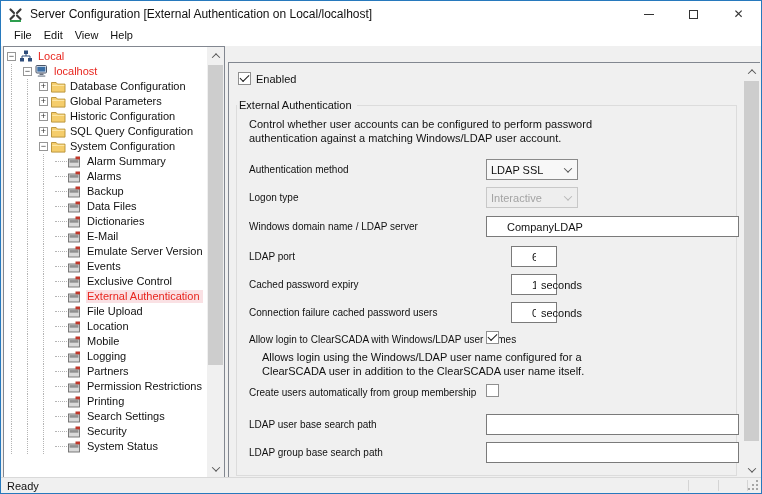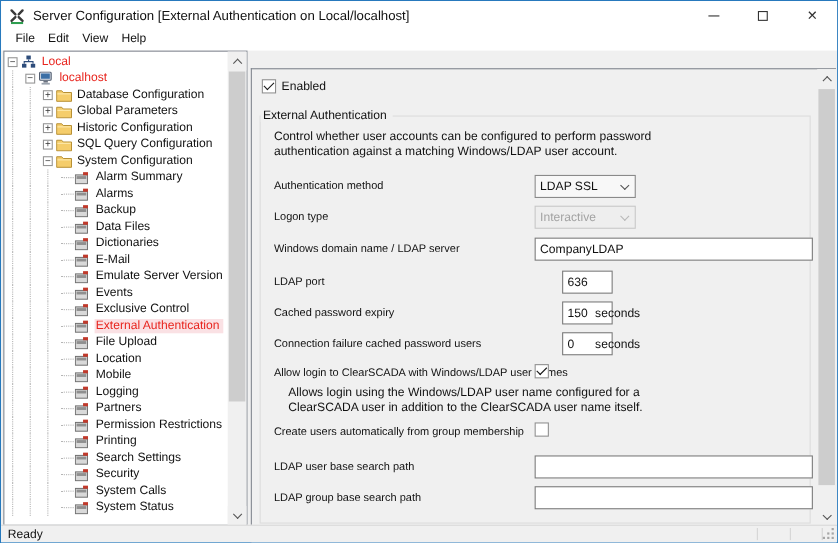--- a/index.html
+++ b/index.html
@@ -62,21 +62,21 @@
   .flabel{ position:absolute; left:20px; font-size:10px; color:#111; white-space:nowrap; }
   .funit{ position:absolute; font-size:11px; color:#111; }
   .fhelp{ position:absolute; left:33px; width:400px; font-size:11px; line-height:14px; color:#111; white-space:pre-line; }
 
   .combo{ position:absolute; left:257px; width:92px; height:21px; border:1px solid #8a8a8a; background:#f8f8f8; display:flex; align-items:center; padding:0 4px; font-size:11px; color:#111; }
   .combo .val{ flex:1; white-space:nowrap; overflow:hidden; }
   .combo .ch{ flex:0 0 auto; margin-right:2px; }
   .combo.disabled{ background:#eeeeee; border-color:#c8c8c8; color:#a3a3a3; }
   .combo.disabled .ch{ border-color:#b8b8b8; }
 
-  .tinput{ position:absolute; left:257px; height:21px; border:1px solid var(--control-border,#7a7a7a); background:#fff; font-size:11px; color:#111; padding:0 4px; outline:none; }
+  .tinput{ position:absolute; left:257px; height:21px; border:1px solid var(--control-border,#7a7a7a); background:#fff; font-size:11px; color:#111; padding:0 20px; outline:none; }
   .w-wide{ width:253px; } .w-small{ width:46px;margin-left:25px; }
 
   .fcheck{ position:absolute; left:257px; }
 
   
   .v-scroll{ position:absolute; right:0; top:0; width:17px; height:415px; background:#f0f0f0; }
   .h-scroll{ position:absolute; left:0; bottom:0; height:17px; right:17px; background:#f0f0f0; }
   .corner{ position:absolute; right:0; bottom:0; width:17px; height:17px; background:#f0f0f0; }
 
   
@@ -465,34 +465,20 @@
             <span class="gcell"></span>
             <span class="stub"></span>
             <span class="ticon">
               <svg width="13" height="12" viewBox="0 0 13 12">
                 <rect x="0.5" y="3" width="11" height="8" fill="#d9d9d9" stroke="#6e6e6e" stroke-width="0.9"></rect>
                 <rect x="1.6" y="4.1" width="8.8" height="2.6" fill="#8f8f8f"></rect>
                 <rect x="7.5" y="0.5" width="4.5" height="2.8" fill="#c0392b"></rect>
               </svg>
             </span>
             <span class="tlabel">Security</span>
-          </div>
-          <div class="trow">
-            <span class="gcell"></span>
-            <span class="gcell"></span>
-            <span class="gcell"></span>
-            <span class="stub"></span>
-            <span class="ticon">
-              <svg width="13" height="12" viewBox="0 0 13 12">
-                <rect x="0.5" y="3" width="11" height="8" fill="#d9d9d9" stroke="#6e6e6e" stroke-width="0.9"></rect>
-                <rect x="1.6" y="4.1" width="8.8" height="2.6" fill="#8f8f8f"></rect>
-                <rect x="7.5" y="0.5" width="4.5" height="2.8" fill="#c0392b"></rect>
-              </svg>
-            </span>
-            <span class="tlabel">System Calls</span>
           </div>
           <div class="trow">
             <span class="gcell"></span>
             <span class="gcell"></span>
             <span class="gcell"></span>
             <span class="stub"></span>
             <span class="ticon">
               <svg width="13" height="12" viewBox="0 0 13 12">
                 <rect x="0.5" y="3" width="11" height="8" fill="#d9d9d9" stroke="#6e6e6e" stroke-width="0.9"></rect>
                 <rect x="1.6" y="4.1" width="8.8" height="2.6" fill="#8f8f8f"></rect>

